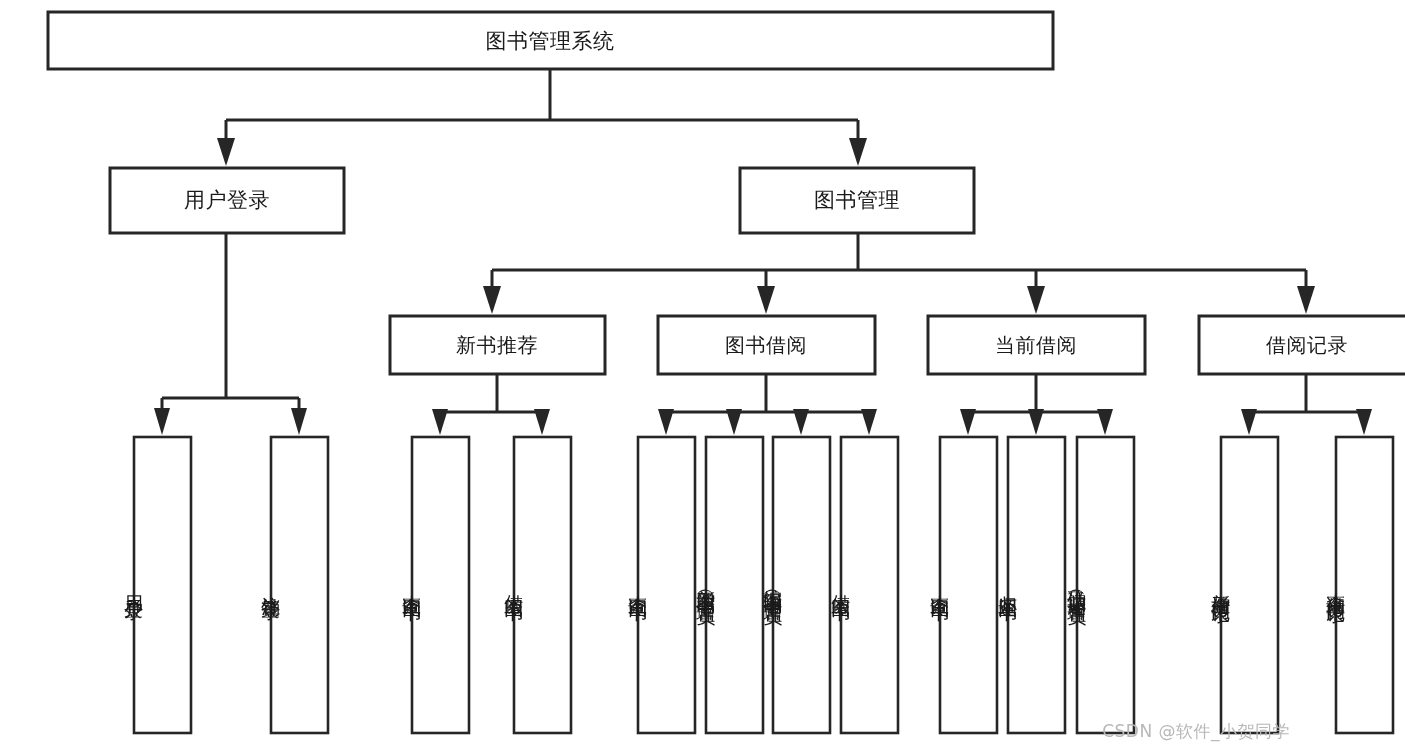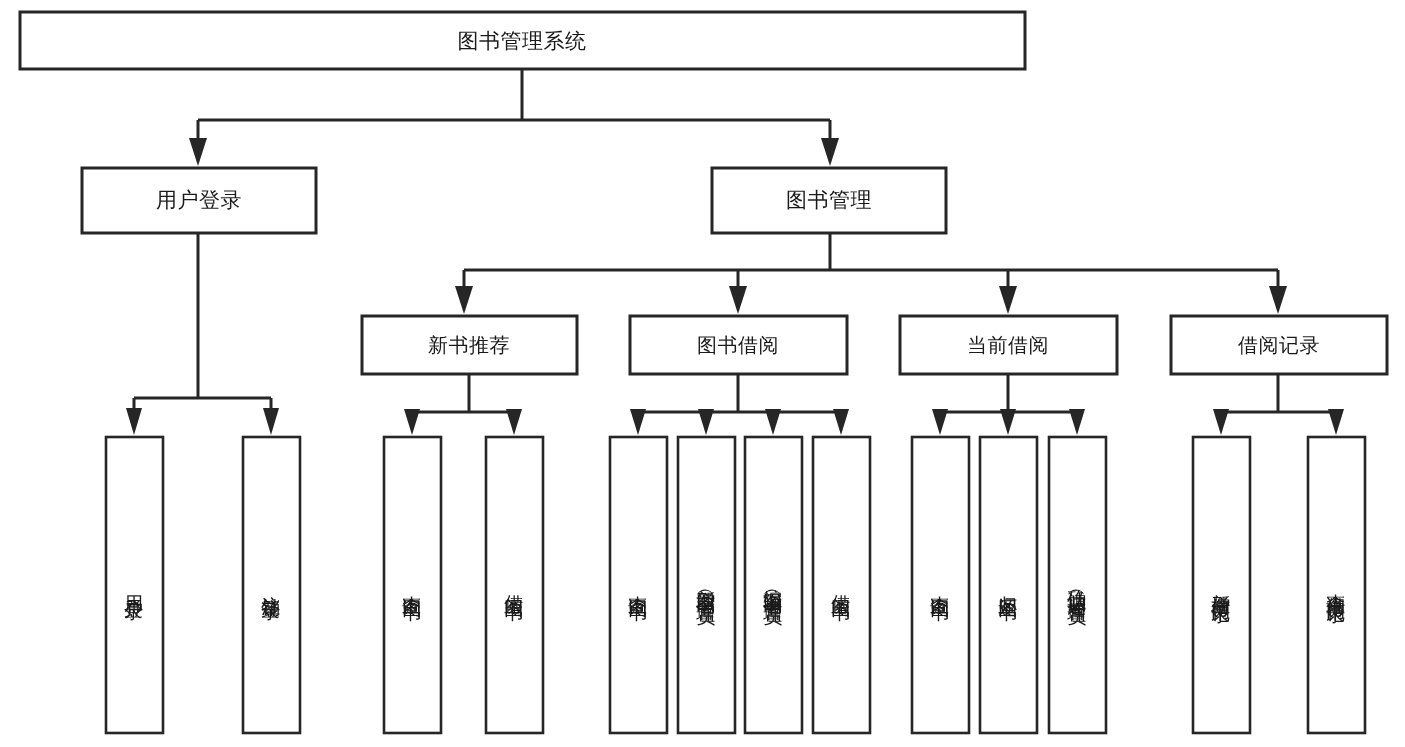--- a/index.html
+++ b/index.html
@@ -12,20 +12,21 @@
     width: 1405px;
     height: 747px;
     font-family: "DejaVu Sans", "Liberation Sans", sans-serif;
     overflow: hidden;
     position: relative;
   }
   #diagram-root {
     position: relative;
     width: 1270px;
     height: 747px;
+    padding-left: 28px;
   }
   svg.diagram {
     display: block;
     width: 1405px;
     height: 747px;
   }
   .node-box {
     fill: #ffffff;
     stroke: #262626;
     stroke-width: 3;
@@ -229,14 +230,15 @@
   <div class="leaf-label" style="left:745px; top:437px; width:57px; height:296px;">编辑图书（管理员）</div>
   <div class="leaf-label" style="left:813px; top:437px; width:57px; height:296px;">借阅图书</div>
 
   <div class="leaf-label" style="left:912px; top:437px; width:57px; height:296px;">查询图书</div>
   <div class="leaf-label" style="left:980px; top:437px; width:57px; height:296px;">归还图书</div>
   <div class="leaf-label" style="left:1049px; top:437px; width:57px; height:296px;">确认归还（管理员）</div>
 
   <div class="leaf-label" style="left:1193px; top:437px; width:57px; height:296px;">新增借阅记录</div>
   <div class="leaf-label" style="left:1308px; top:437px; width:57px; height:296px;">查询借阅记录</div>
 
+  <div class="watermark">CSDN @软件_小贺同学</div>
 
 </div>
 
 </body></html>

